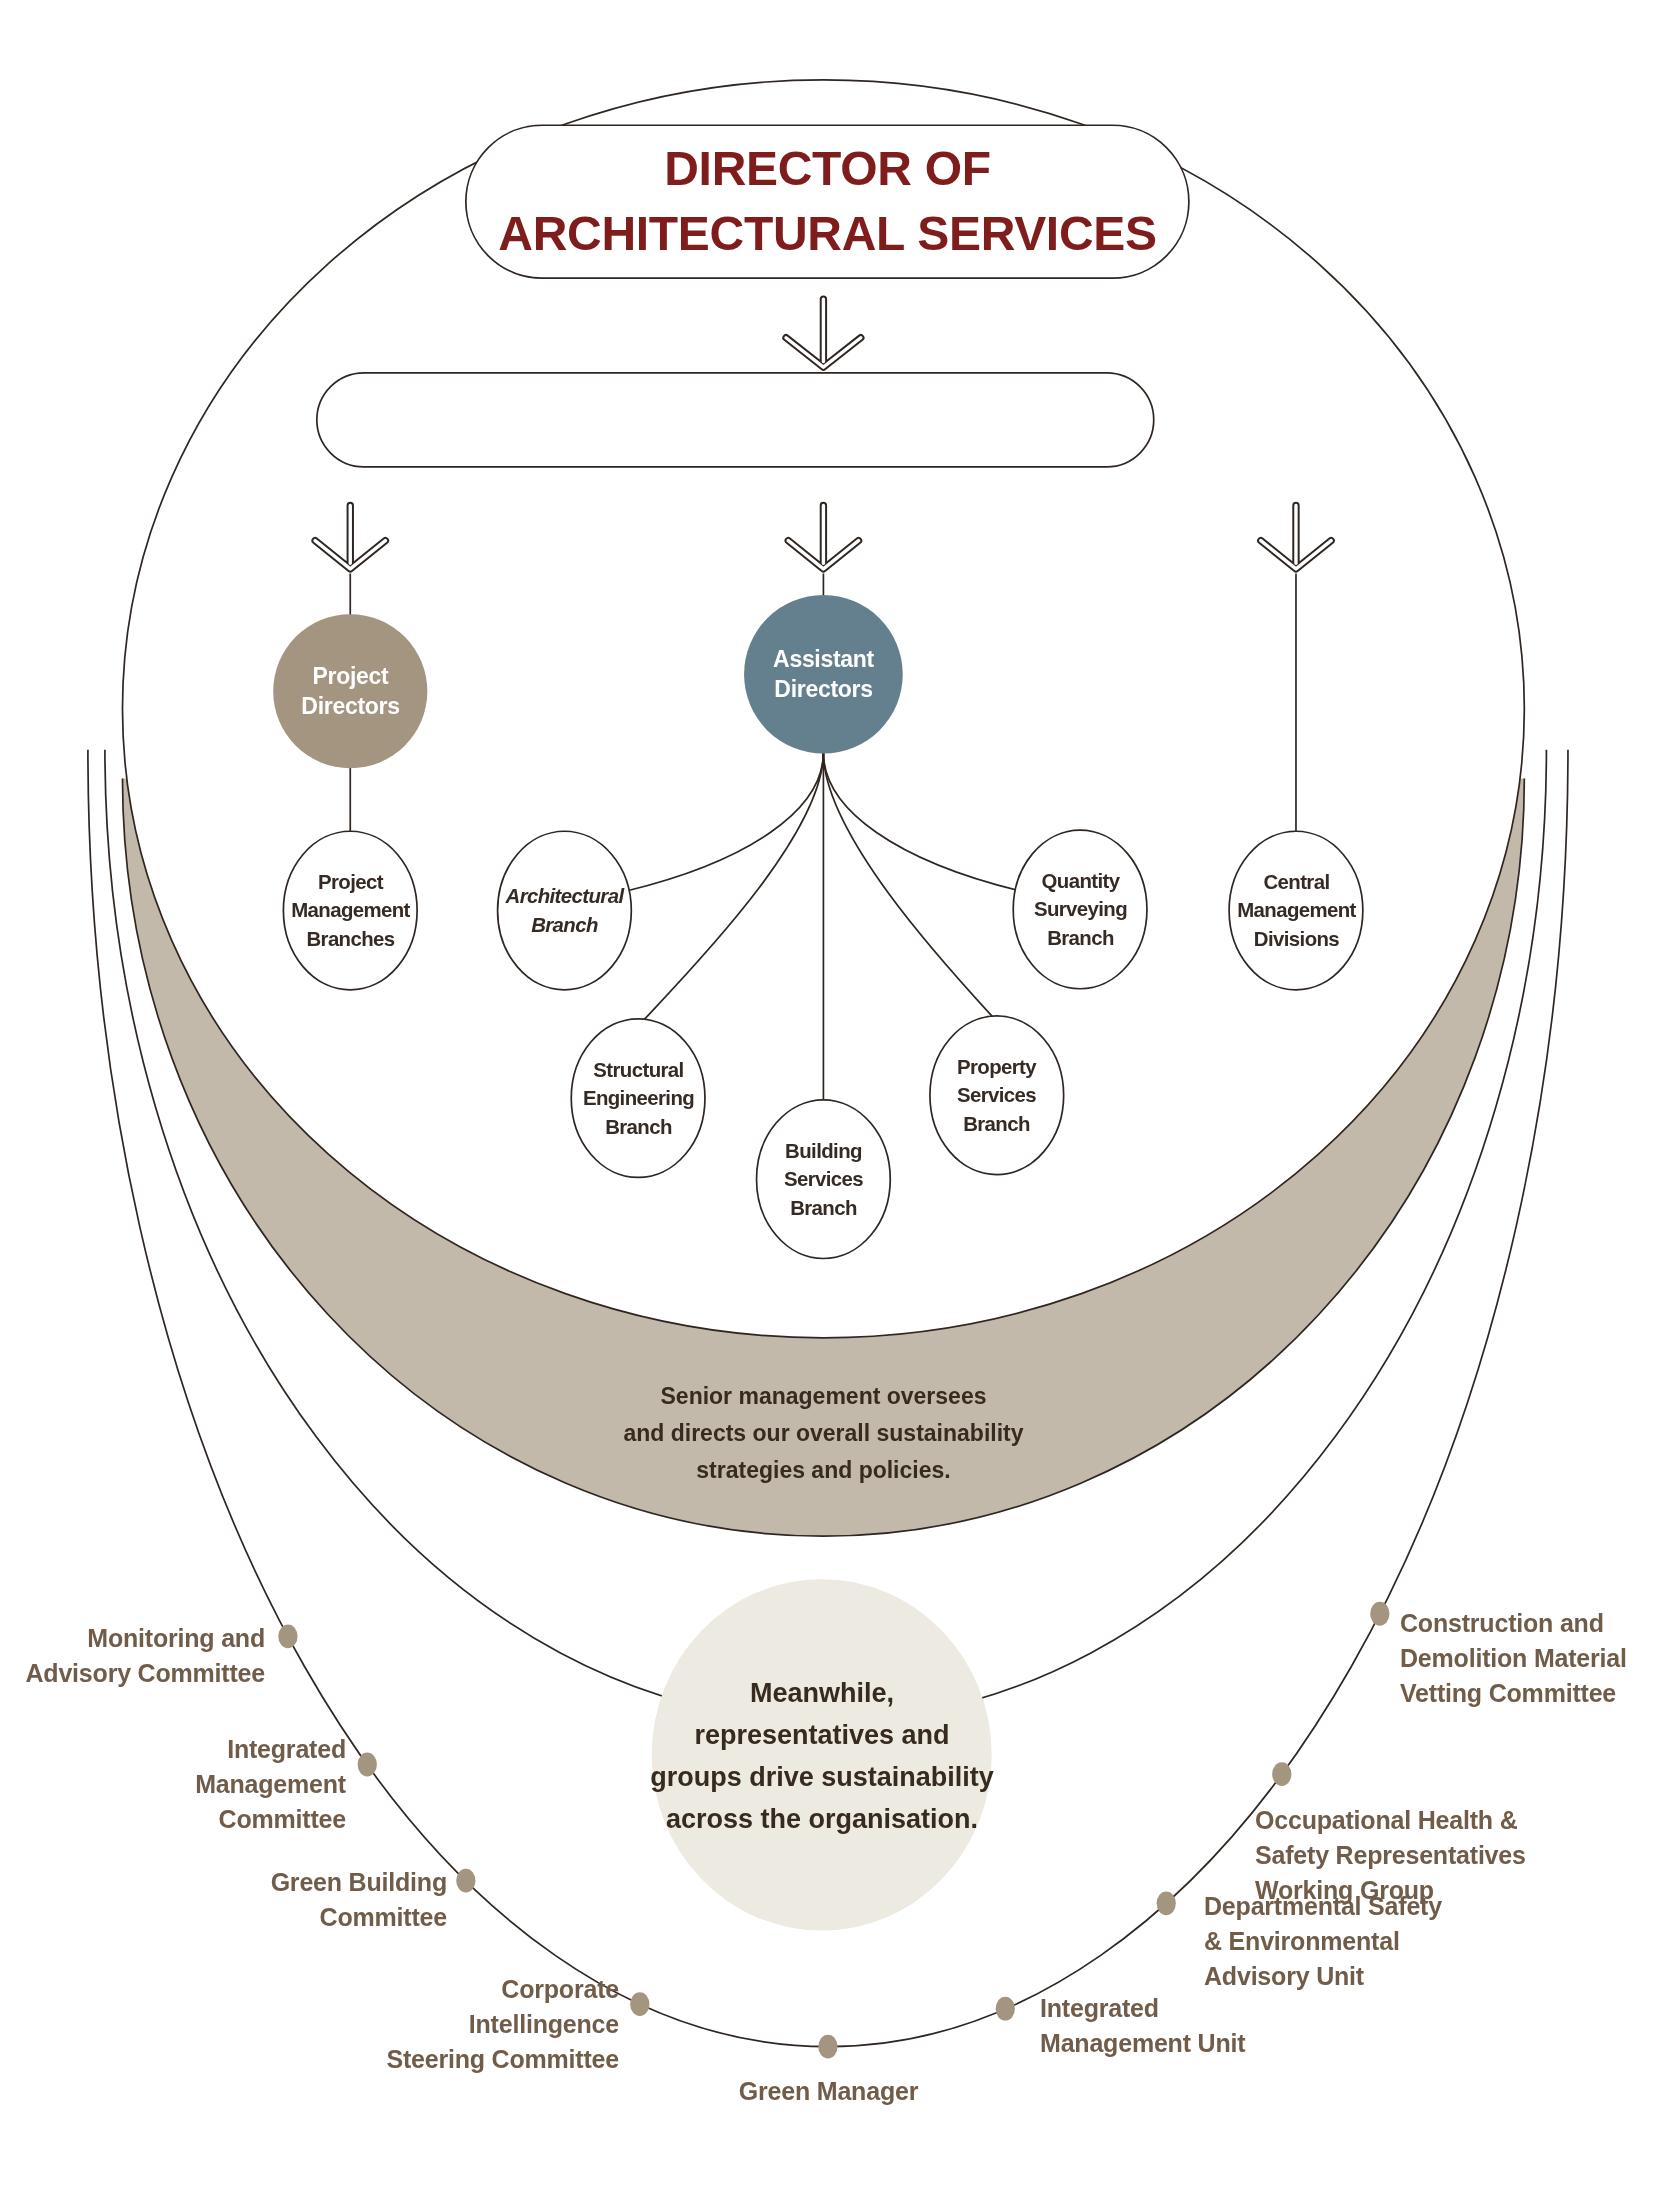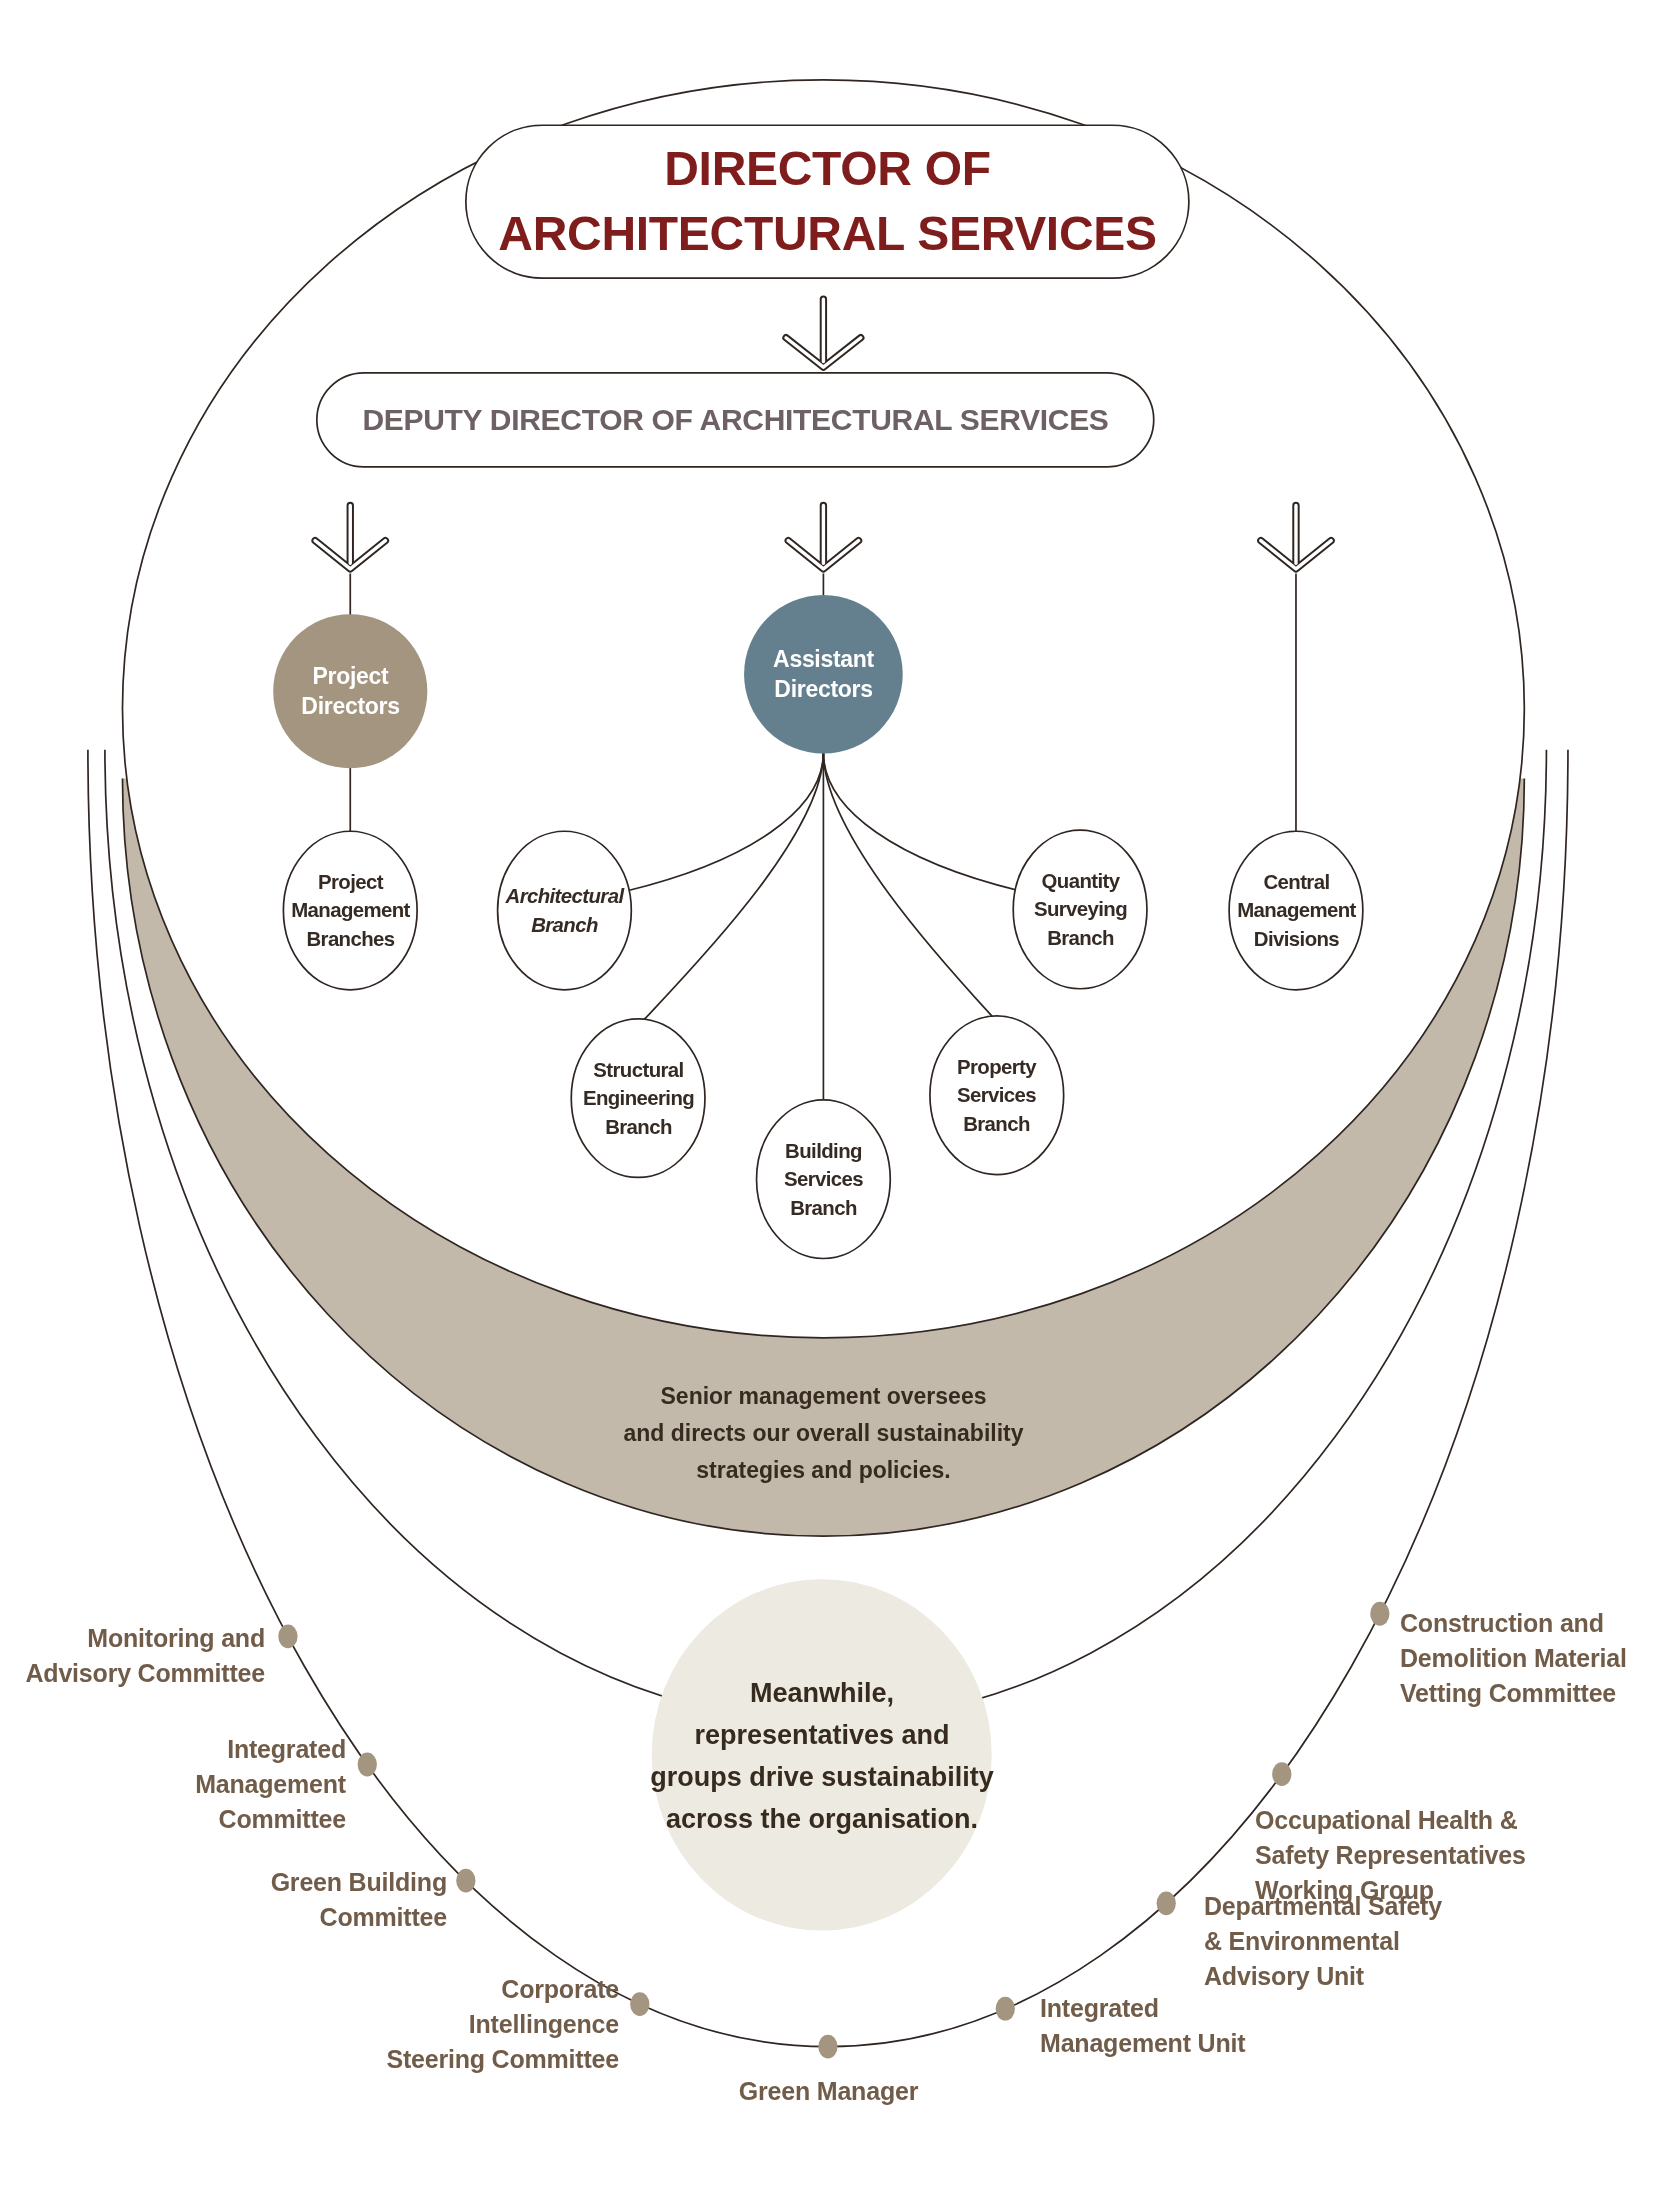--- a/index.html
+++ b/index.html
@@ -127,21 +127,20 @@
       <ellipse class="dot" cx="1461" cy="3612" rx="17" ry="21"></ellipse>
       <ellipse class="dot" cx="1774" cy="3545" rx="17" ry="21"></ellipse>
       <ellipse class="dot" cx="2058" cy="3359" rx="17" ry="21"></ellipse>
       <ellipse class="dot" cx="2262" cy="3131" rx="17" ry="21"></ellipse>
       <ellipse class="dot" cx="2435" cy="2848" rx="17" ry="21"></ellipse>
     </g>
   </svg>
 
   <div class="txt title" style="left:466px;top:125px;width:723px;height:153px;">DIRECTOR OF
 ARCHITECTURAL SERVICES</div>
-  <div class="txt deputy" style="left:317px;top:373px;width:837px;height:94px;">DEPUTY DIRECTOR OF ARCHITECTURAL SERVICES</div>
 
   <div class="txt director-label" style="left:271px;top:618px;width:159px;height:147px;">Project
 Directors</div>
   <div class="txt director-label" style="left:744px;top:601px;width:159px;height:147px;">Assistant
 Directors</div>
 
   <div class="txt node-label" style="left:271px;top:820px;width:159px;height:181px;">Project
 Management
 Branches</div>
   <div class="txt node-label" style="left:485px;top:820px;width:159px;height:181px;font-style:italic;">Architectural

